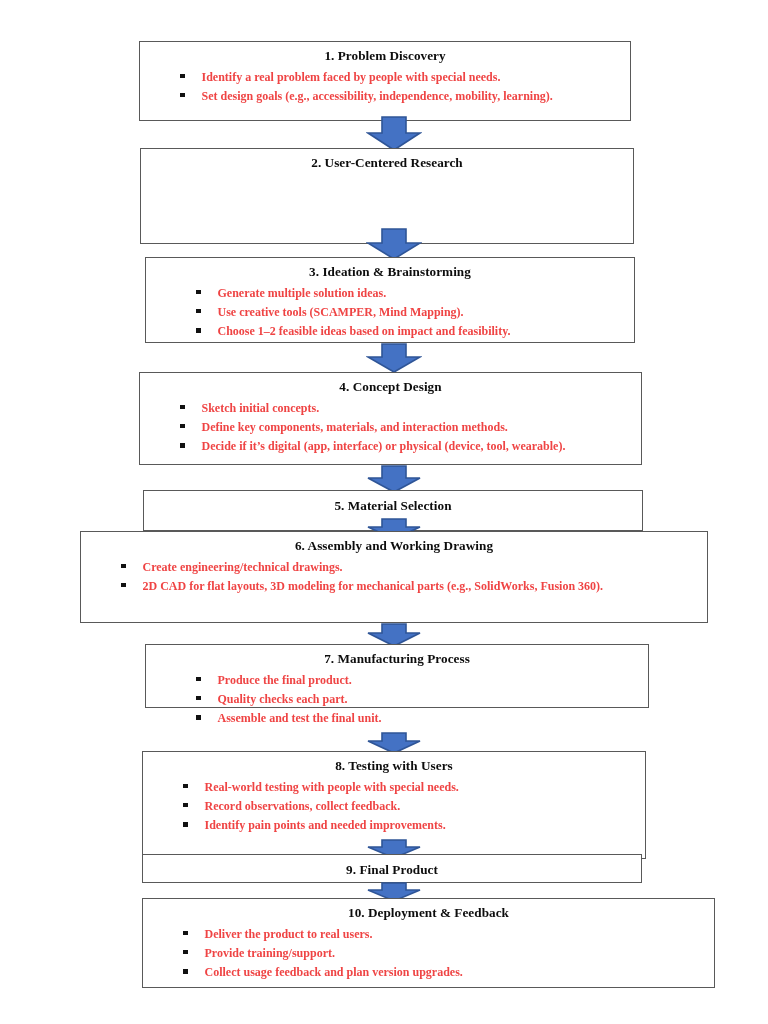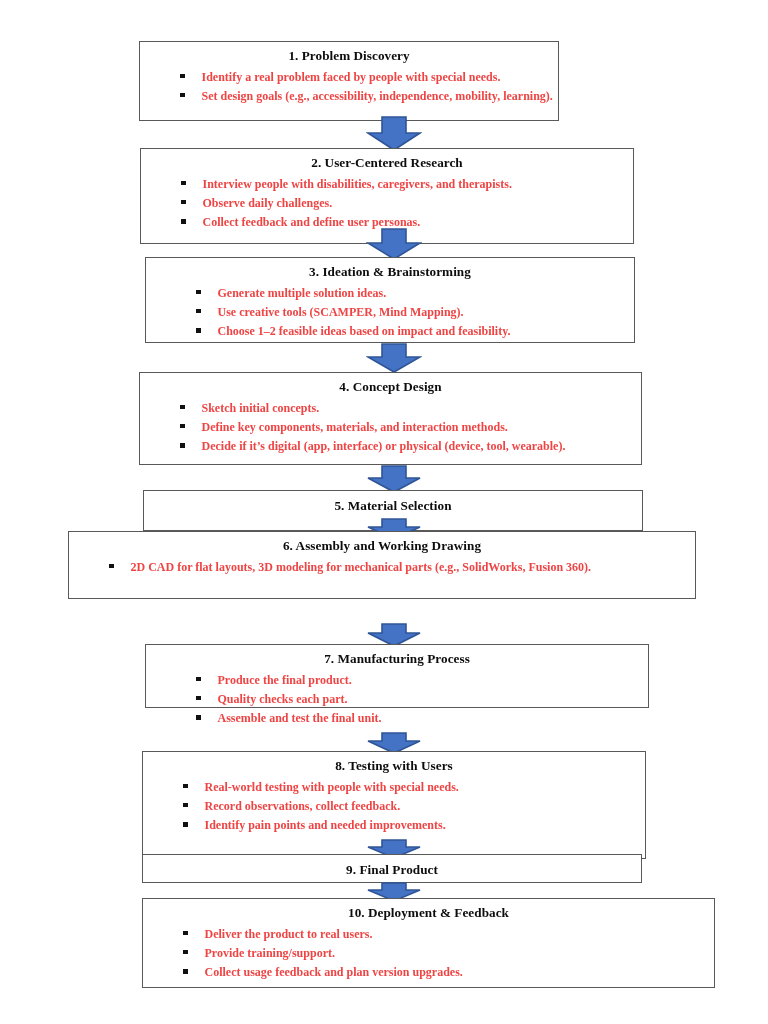--- a/index.html
+++ b/index.html
@@ -87,51 +87,40 @@
   .arrow {
     position: absolute;
   }
   .arrow svg { display: block; }
 </style>
 </head>
 <body>
 
 <div id="flow">
 
-  <div class="step-box" style="left:139px; top:41px; width:420px; height:80px;">
+  <div class="step-box" style="left:139px; top:41px; width:492px; height:80px;">
     <div class="step-title">1. Problem Discovery</div>
     <ul class="bullets indent-a">
       <li class="bullet-item">
         <span class="bullet-mark"></span><span class="bullet-text">Identify a real problem faced by people with special needs.</span>
       </li>
       <li class="bullet-item">
         <span class="bullet-mark"></span><span class="bullet-text">Set design goals (e.g., accessibility, independence, mobility, learning).</span>
       </li>
     </ul>
   </div>
 
   <div class="arrow" style="left:366px; top:116px;">
     <svg width="56" height="35" viewBox="0 0 56 35">
       <polygon points="16,1 40,1 40,17 54,17 28,34 2,17 16,17" fill="#4472C4" stroke="#2F5597" stroke-width="1.6"></polygon>
     </svg>
   </div>
 
   <div class="step-box" style="left:140px; top:148px; width:494px; height:96px;">
     <div class="step-title">2. User-Centered Research</div>
-    <ul class="bullets indent-a">
-      <li class="bullet-item">
-        <span class="bullet-mark"></span><span class="bullet-text">Interview people with disabilities, caregivers, and therapists.</span>
-      </li>
-      <li class="bullet-item">
-        <span class="bullet-mark"></span><span class="bullet-text">Observe daily challenges.</span>
-      </li>
-      <li class="bullet-item">
-        <span class="bullet-mark"></span><span class="bullet-text">Collect feedback and define user personas.</span>
-      </li>
-    </ul>
   </div>
 
   <div class="arrow" style="left:366px; top:228px;">
     <svg width="56" height="32" viewBox="0 0 56 32">
       <polygon points="16,1 40,1 40,15 54,15 28,31 2,15 16,15" fill="#4472C4" stroke="#2F5597" stroke-width="1.6"></polygon>
     </svg>
   </div>
 
   <div class="step-box" style="left:145px; top:257px; width:490px; height:86px;">
     <div class="step-title">3. Ideation &amp; Brainstorming</div>
@@ -178,23 +167,26 @@
   <div class="step-box title-only" style="left:143px; top:490px; width:500px; height:41px;">
     <div class="step-title">5. Material Selection</div>
   </div>
 
   <div class="arrow" style="left:366px; top:518px;">
     <svg width="56" height="22" viewBox="0 0 56 22">
       <polygon points="16,1 40,1 40,9 54,9 28,21 2,9 16,9" fill="#4472C4" stroke="#2F5597" stroke-width="1.6"></polygon>
     </svg>
   </div>
 
-  <div class="step-box" style="left:68px; top:531px; width:628px; height:68px;">
+  <div class="step-box" style="left:80px; top:531px; width:628px; height:92px;">
     <div class="step-title">6. Assembly and Working Drawing</div>
     <ul class="bullets indent-a">
+      <li class="bullet-item">
+        <span class="bullet-mark"></span><span class="bullet-text">Create engineering/technical drawings.</span>
+      </li>
       <li class="bullet-item">
         <span class="bullet-mark"></span><span class="bullet-text">2D CAD for flat layouts, 3D modeling for mechanical parts (e.g., SolidWorks, Fusion 360).</span>
       </li>
     </ul>
   </div>
 
   <div class="arrow" style="left:366px; top:623px;">
     <svg width="56" height="24" viewBox="0 0 56 24">
       <polygon points="16,1 40,1 40,10 54,10 28,23 2,10 16,10" fill="#4472C4" stroke="#2F5597" stroke-width="1.6"></polygon>
     </svg>

